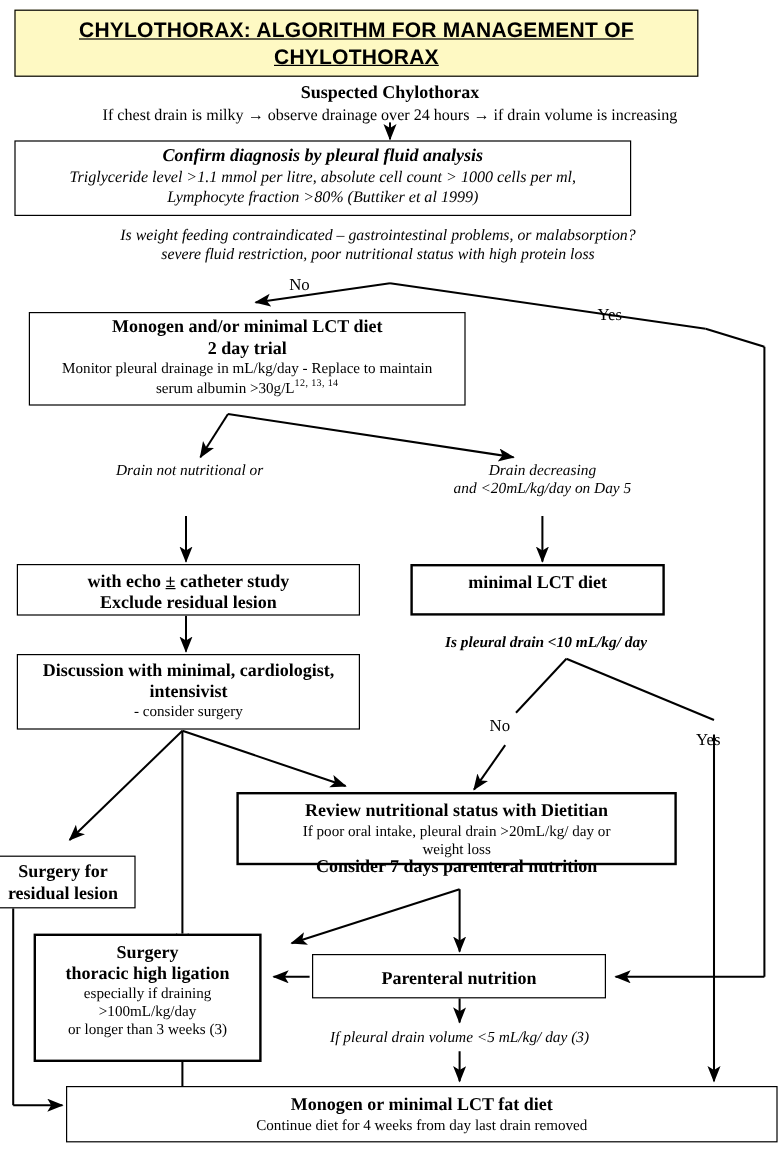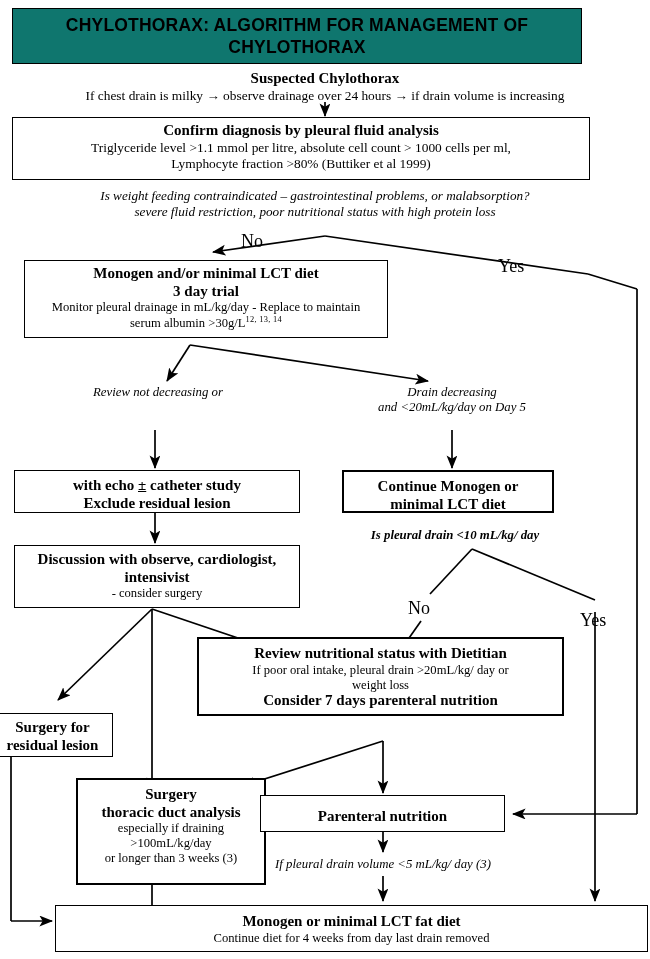--- a/index.html
+++ b/index.html
@@ -30,42 +30,43 @@
     box-sizing: border-box;
     text-align: center;
     line-height: 1.18;
   }
   .boxed {
     border: 1.6px solid #000000;
     background: #ffffff;
   }
   .boxed.thick { border-width: 2.2px; }
   .title-box {
-    background: #0f766e;
+    background: #fef9c3;
     border: 1.8px solid #000000;
     font-family: "Liberation Sans", "DejaVu Sans", sans-serif;
     font-weight: bold;
     font-size: 17.5px;
     letter-spacing: 0.2px;
     line-height: 1.28;
     display: flex;
     align-items: center;
     justify-content: center;
+    text-decoration: underline;
   }
   .pad { padding: 4px 6px; }
 
   .t13  { font-size: 13.4px; }
   .t13b { font-size: 15px; font-weight: bold; }
   .t125 { font-size: 12.6px; }
   .t13i { font-size: 13.2px; font-style: italic; }
   .t125i{ font-size: 12.8px; font-style: italic; }
 
   .lbl {
     position: absolute;
-    font-size: 18px;
+    font-size: 14px;
     white-space: nowrap;
     font-family: Liberation Serif, serif;
   }
   sup.ref {
     font-size: 8.4px;
     vertical-align: super;
     letter-spacing: 0.3px;
   }
   .uline { text-decoration: underline; }
   .line-row { display: block; }
@@ -130,89 +131,88 @@
 
   <div class="node title-box" style="left:12px; top:8px; width:570px; height:56px;">
     <span>CHYLOTHORAX: ALGORITHM FOR MANAGEMENT OF CHYLOTHORAX</span>
   </div>
 
   <div class="node" style="left:10px; top:70px; width:630px;">
     <div class="t13b line-row">Suspected Chylothorax</div>
     <div class="t13 line-row">If chest drain is milky → observe drainage over 24 hours → if  drain volume is increasing</div>
   </div>
 
-  <div class="node boxed pad" style="left:12px; top:117px; width:578px; height:63px;">
+  <div class="node boxed pad" style="left:12px; top:117px; width:514px; height:63px;font-style:italic;">
     <div class="t13b line-row">Confirm diagnosis by pleural fluid analysis</div>
     <div class="t13 line-row">Triglyceride level &gt;1.1 mmol per litre, absolute cell count &gt; 1000 cells per ml,</div>
     <div class="t13 line-row">Lymphocyte fraction &gt;80% (Buttiker et al 1999)</div>
   </div>
 
   <div class="node" style="left:10px; top:188px; width:610px;">
     <div class="t13i line-row">Is weight feeding contraindicated – gastrointestinal problems, or malabsorption?</div>
     <div class="t13i line-row">severe fluid restriction, poor nutritional status with high protein loss</div>
   </div>
 
   <div class="lbl" style="left:241px; top:231px;">No</div>
   <div class="lbl" style="left:498px; top:256px;">Yes</div>
   <div class="lbl" style="left:408px; top:598px;">No</div>
   <div class="lbl" style="left:580px; top:610px;">Yes</div>
 
   <div class="node boxed pad" style="left:24px; top:260px; width:364px; height:78px;">
     <div class="t13b line-row">Monogen and/or minimal LCT diet</div>
-    <div class="t13b line-row">3 day trial</div>
+    <div class="t13b line-row">2 day trial</div>
     <div class="t125 line-row">Monitor pleural drainage in mL/kg/day - Replace to maintain</div>
     <div class="t125 line-row">
       <span>serum albumin &gt;30g/L</span><sup class="ref">12, 13, 14</sup>
     </div>
   </div>
 
   <div class="node" style="left:58px; top:385px; width:200px;">
-    <div class="t125i line-row">Review not decreasing or</div>
+    <div class="t125i line-row">Drain not nutritional or</div>
   </div>
 
   <div class="node" style="left:352px; top:385px; width:200px;">
     <div class="t125i line-row">Drain decreasing</div>
     <div class="t125i line-row">and &lt;20mL/kg/day on Day 5</div>
   </div>
 
   <div class="node boxed pad" style="left:14px; top:470px; width:286px; height:43px; padding-top:6px;">
     <div class="t13b line-row"><span>with echo </span><span class="uline">±</span><span> catheter study</span></div>
     <div class="t13b line-row">Exclude residual lesion</div>
   </div>
 
   <div class="node boxed thick pad" style="left:342px; top:470px; width:212px; height:43px; padding-top:6px;">
-    <div class="t13b line-row">Continue Monogen or</div>
     <div class="t13b line-row">minimal LCT diet</div>
   </div>
 
   <div class="node" style="left:330px; top:528px; width:250px;font-weight:bold;">
     <div class="t125i line-row">Is pleural drain &lt;10 mL/kg/ day</div>
   </div>
 
   <div class="node boxed pad" style="left:14px; top:545px; width:286px; height:63px; padding-top:5px;">
-    <div class="t13b line-row">Discussion with observe, cardiologist,</div>
+    <div class="t13b line-row">Discussion with minimal, cardiologist,</div>
     <div class="t13b line-row">intensivist</div>
     <div class="t125 line-row">- consider surgery</div>
   </div>
 
   <div class="node boxed pad" style="left:-8px; top:713px; width:121px; height:44px; padding-top:5px;">
     <div class="t13b line-row">Surgery for</div>
     <div class="t13b line-row">residual lesion</div>
   </div>
 
-  <div class="node boxed thick pad" style="left:197px; top:637px; width:367px; height:79px; padding-top:6px;">
+  <div class="node boxed thick pad" style="left:197px; top:660px; width:367px; height:61px; padding-top:6px;">
     <div class="t13b line-row">Review nutritional status with Dietitian</div>
     <div class="t125 line-row">If poor oral intake, pleural drain &gt;20mL/kg/ day or</div>
     <div class="t125 line-row">weight loss</div>
     <div class="t13b line-row">Consider 7 days parenteral nutrition</div>
   </div>
 
-  <div class="node boxed thick" style="left:28px; top:778px; width:190px; height:107px; padding-top:6px;margin-left:48px;">
+  <div class="node boxed thick" style="left:28px; top:778px; width:190px; height:107px; padding-top:6px;">
     <div class="t13b line-row">Surgery</div>
-    <div class="t13b line-row">thoracic duct analysis</div>
+    <div class="t13b line-row">thoracic high ligation</div>
     <div class="t125 line-row">especially if draining</div>
     <div class="t125 line-row">&gt;100mL/kg/day</div>
     <div class="t125 line-row">or longer than 3 weeks (3)</div>
   </div>
 
   <div class="node boxed pad" style="left:260px; top:795px; width:245px; height:37px; padding-top:12px;">
     <div class="t13b line-row">Parenteral nutrition</div>
   </div>
 
   <div class="node" style="left:248px; top:857px; width:270px;">

